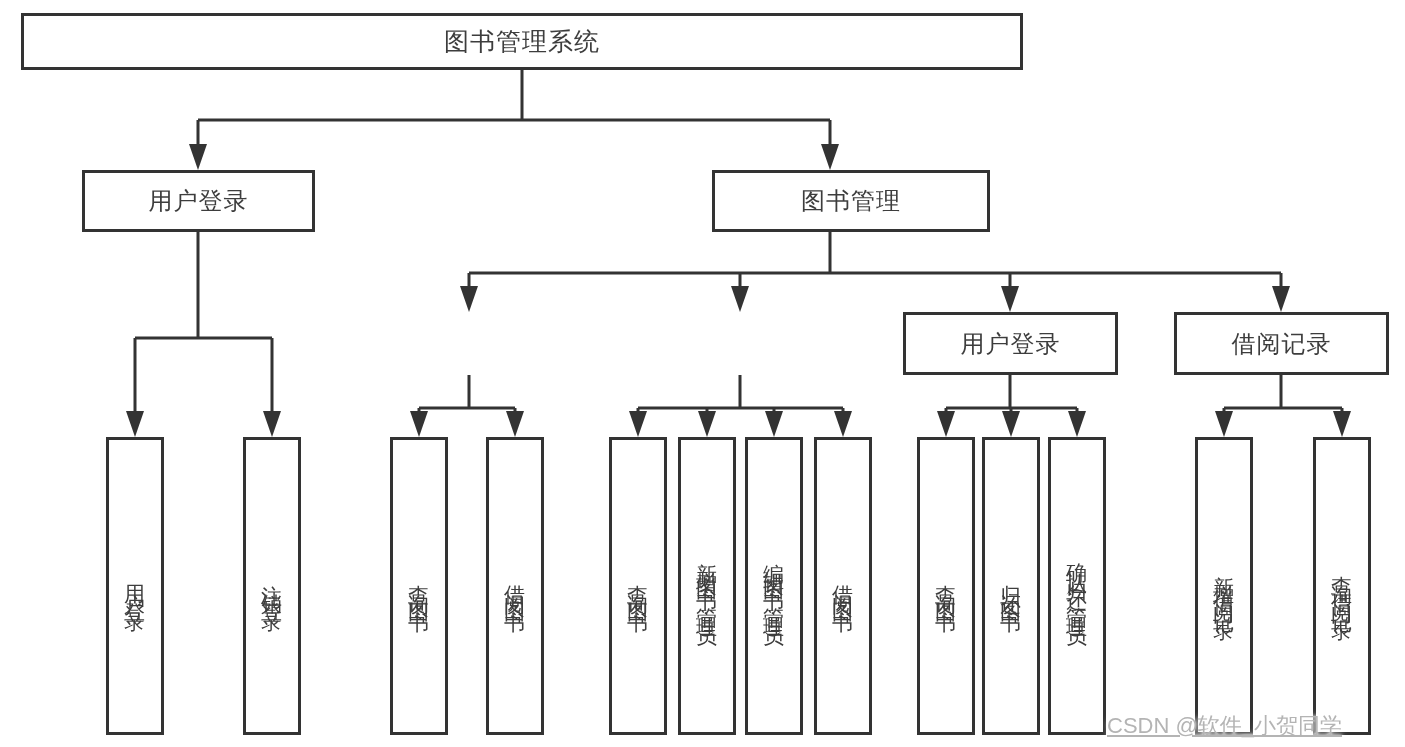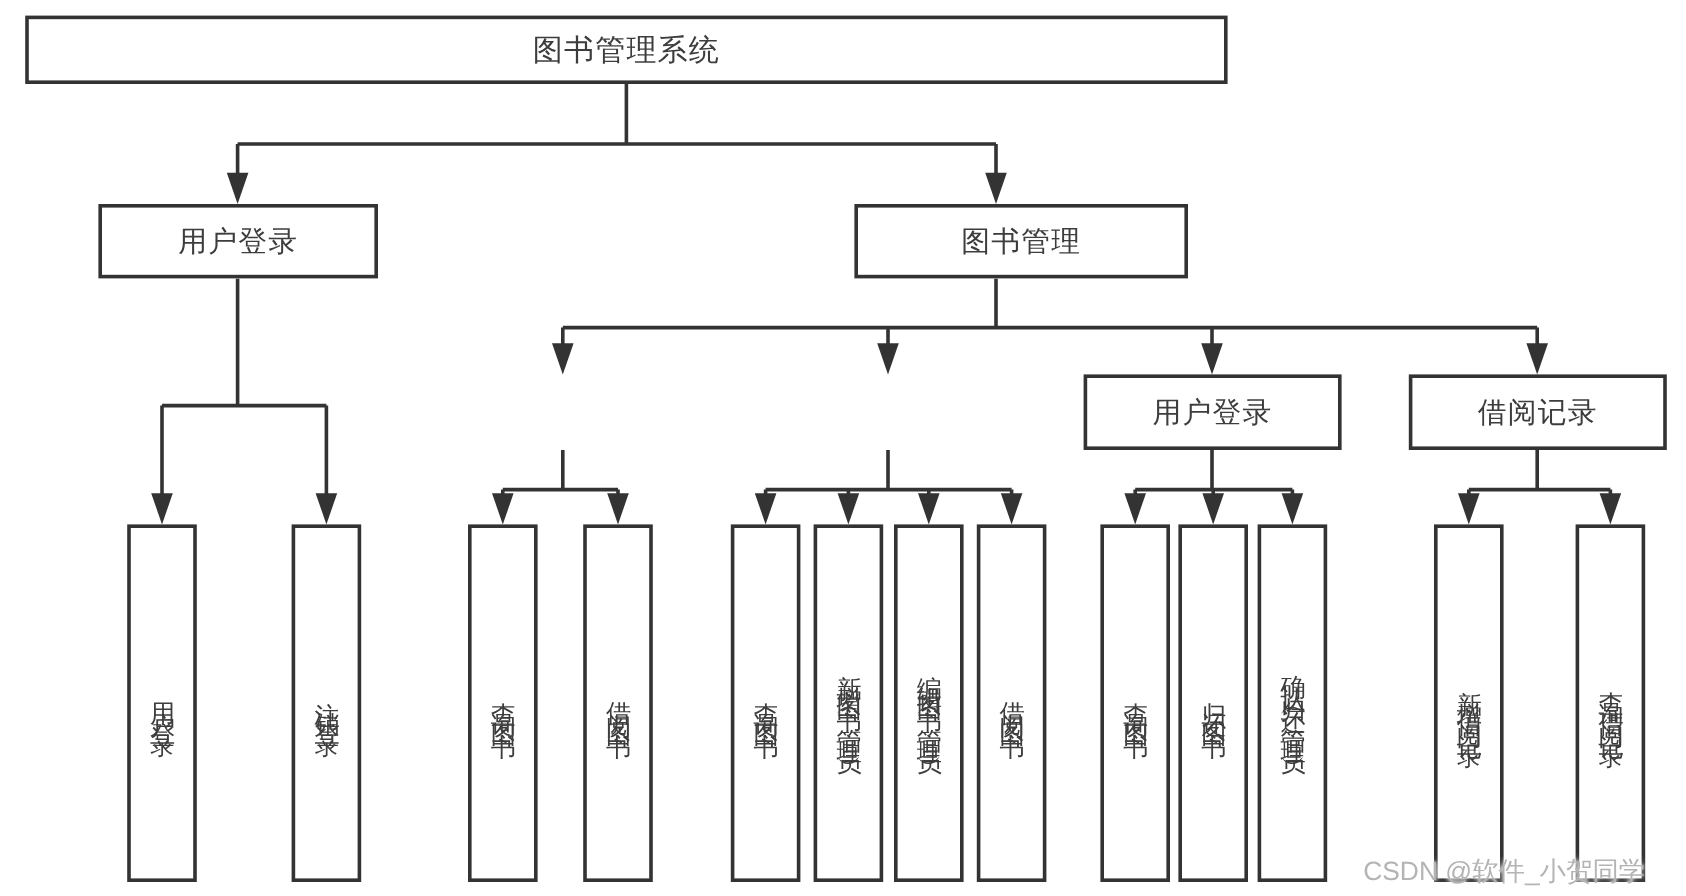--- a/index.html
+++ b/index.html
@@ -54,27 +54,28 @@
   .vbox span {
     writing-mode: vertical-rl;
     text-orientation: mixed;
     font-size: 21px;
     letter-spacing: 9px;
     color: var(--text);
     line-height: 1;
   }
   .watermark {
     position: absolute;
-    left: 1136px;
+    left: 1107px;
     top: 711px;
     font-size: 22px;
     color: #b4b4b4;
     white-space: nowrap;
     text-shadow: 0 0 3px #ffffff, 0 0 6px #ffffff;
     z-index: 5;
+    text-decoration: underline;
   }
 </style>
 </head>
 <body>
 
 <div class="canvas">
 
   <svg class="connectors" width="1405" height="747" viewBox="0 0 1405 747" aria-hidden="true">
 
     <path d="M522 70 V120 M198 120 H830 M198 120 V146 M830 120 V146"></path>

